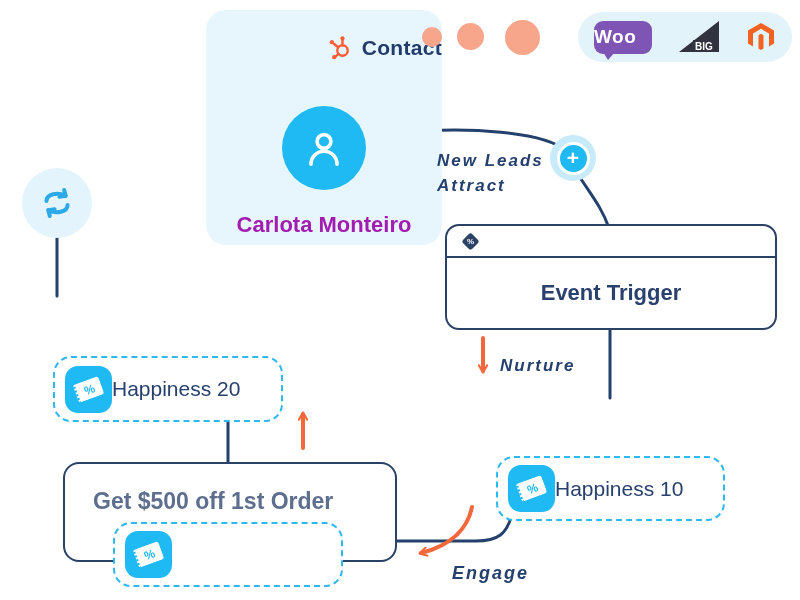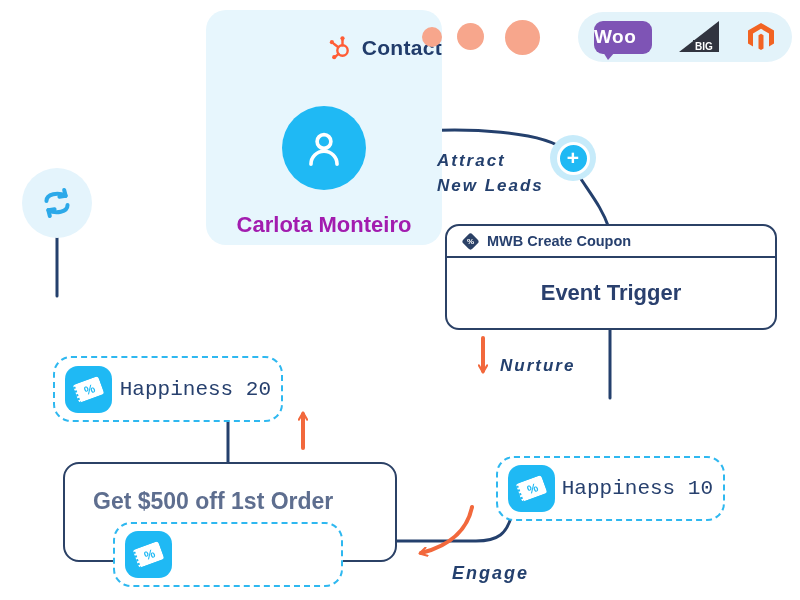--- a/index.html
+++ b/index.html
@@ -75,21 +75,21 @@
   .coupon-chip { position:absolute; background:#fff; border:2px dashed #2EB8F0; border-radius:18px;
     z-index:3; display:flex; align-items:center; padding:8px 10px; }
   .chip-20  { left:53px;  top:356px; width:230px; height:66px; }
   .chip-500 { left:113px; top:522px; width:230px; height:65px; }
   .chip-10  { left:496px; top:456px; width:229px; height:65px; }
   .coupon-icon { width:47px; height:47px; border-radius:13px; background:#1FB9F4; flex:0 0 47px;
     display:flex; align-items:center; justify-content:center; }
   .ticket { width:27px; height:19px; background:#fff; border-radius:3px; transform:rotate(-20deg);
     display:flex; align-items:center; justify-content:center; border-left:2px dotted #1FB9F4; }
   .ticket span { color:#1FB9F4; font-size:12px; font-weight:bold; }
-  .coupon-chip .chip-label { flex:1; text-align:right; font-size:21px; color:#27406E;font-family:Liberation Mono, monospace; }
+  .coupon-chip .chip-label { flex:1; text-align:left; font-size:21px; color:#27406E; }
 
   
   .flow-label { position:absolute; z-index:4; color:#24406E; font-style:italic; font-weight:bold;
     letter-spacing:2px; font-size:17px; }
   .lbl-attract { left:437px; top:148px; line-height:25px; }
   .lbl-nurture { left:500px; top:356px; }
   .lbl-engage  { left:452px; top:563px; font-size:18px;font-style:italic; }
 </style>
 </head>
 <body>
@@ -176,21 +176,20 @@
 
   <div class="plus-halo">
     <div class="plus-core">+</div>
   </div>
 
   <div class="mwb-card">
     <div class="mwb-header">
       <div class="mwb-diamond">
         <span>%</span>
       </div>
-      <span class="mwb-header-label">MWB Create Coupon</span>
     </div>
     <div class="mwb-body">Event Trigger</div>
   </div>
 
   <div class="coupon-chip chip-20">
     <div class="coupon-icon">
       <div class="ticket">
           <span>%</span>
         </div>
     </div>
@@ -211,19 +210,19 @@
   <div class="coupon-chip chip-10">
     <div class="coupon-icon">
       <div class="ticket">
           <span>%</span>
         </div>
     </div>
     <div class="chip-label">Happiness 10</div>
   </div>
 
   <div class="flow-label lbl-attract">
+    <div>New Leads</div>
     <div>Attract</div>
-    <div>New Leads</div>
   </div>
   <div class="flow-label lbl-nurture">Nurture</div>
   <div class="flow-label lbl-engage">Engage</div>
 
 </div>
 
 </body></html>

